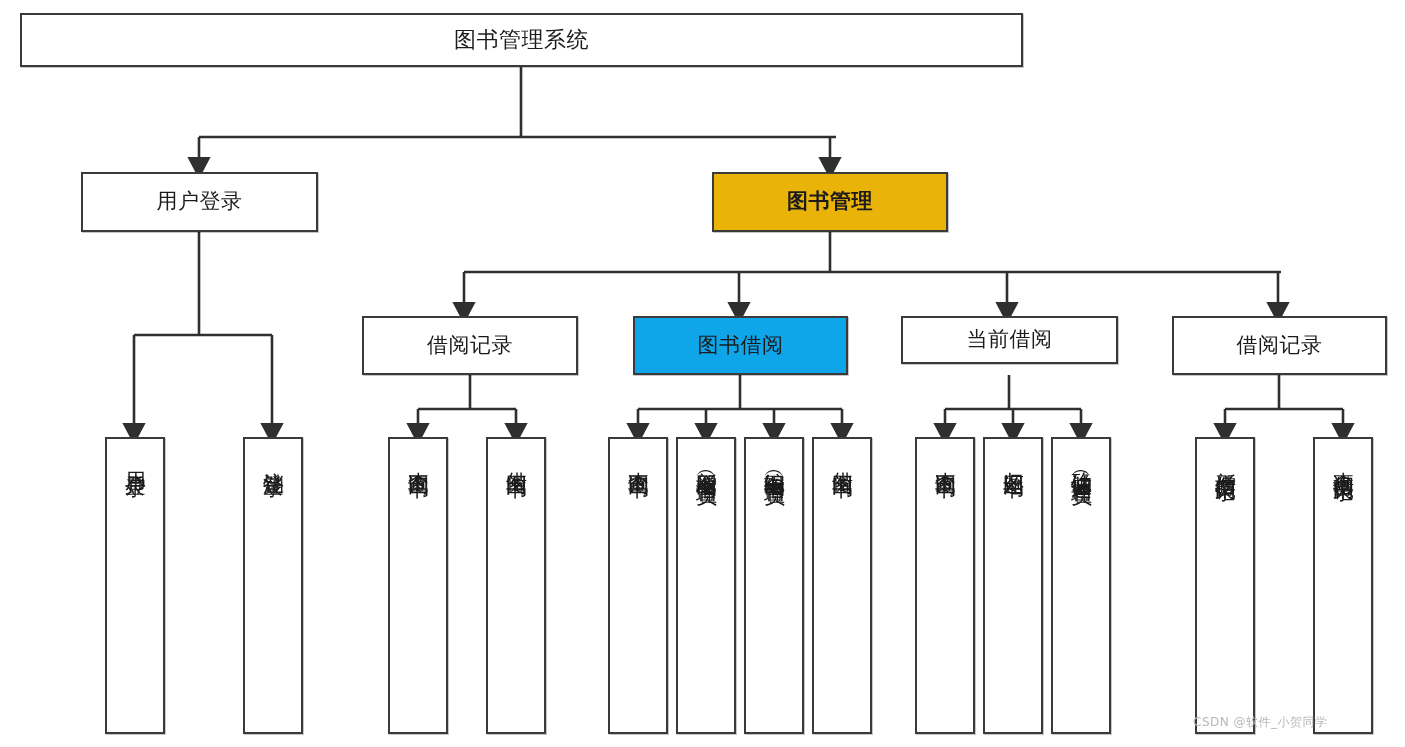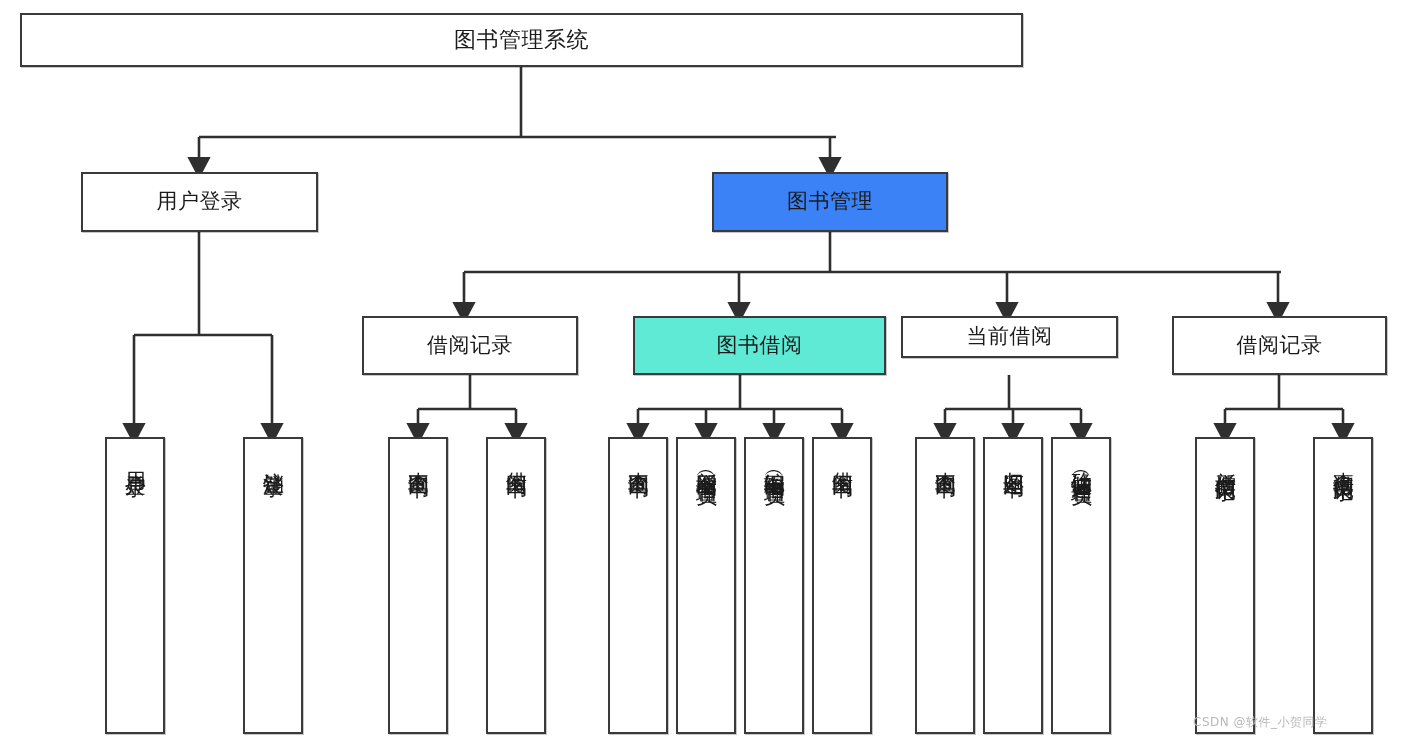--- a/index.html
+++ b/index.html
@@ -134,31 +134,31 @@
     </g>
   </svg>
 
   <div class="node root" style="left: 20px; top: 13px; width: 1003px; height: 54px; border-color: rgb(58, 58, 58); background: rgb(255, 255, 255);">
     <span class="node-label" style="color: rgb(27, 27, 27);">图书管理系统</span>
   </div>
 
   <div class="node" style="left: 81px; top: 172px; width: 237px; height: 60px; border-color: rgb(58, 58, 58); background: rgb(255, 255, 255);">
     <span class="node-label" style="color: rgb(27, 27, 27);">用户登录</span>
   </div>
-  <div class="node" style="left: 712px; top: 172px; width: 236px; height: 60px; border-color: rgb(58, 58, 58); background: #3b82f6;">
+  <div class="node" style="left: 712px; top: 172px; width: 236px; height: 60px; border-color: rgb(58, 58, 58); background: #eab308; font-weight: bold;">
     <span class="node-label" style="color: rgb(27, 27, 27);">图书管理</span>
   </div>
 
   <div class="node" style="left: 362px; top: 316px; width: 216px; height: 59px; border-color: rgb(58, 58, 58); background: rgb(255, 255, 255);">
     <span class="node-label" style="color: rgb(27, 27, 27);">借阅记录</span>
   </div>
-  <div class="node" style="left: 633px; top: 316px; width: 253px; height: 59px; border-color: rgb(58, 58, 58); background: #5eead4;">
+  <div class="node" style="left: 633px; top: 316px; width: 215px; height: 59px; border-color: rgb(58, 58, 58); background: #0ea5e9;">
     <span class="node-label" style="color: rgb(27, 27, 27);">图书借阅</span>
   </div>
-  <div class="node" style="left: 901px; top: 316px; width: 217px; height: 42px; border-color: rgb(58, 58, 58); background: rgb(255, 255, 255);">
+  <div class="node" style="left: 901px; top: 316px; width: 217px; height: 48px; border-color: rgb(58, 58, 58); background: rgb(255, 255, 255);">
     <span class="node-label" style="color: rgb(27, 27, 27);">当前借阅</span>
   </div>
   <div class="node" style="left: 1172px; top: 316px; width: 215px; height: 59px; border-color: rgb(58, 58, 58); background: rgb(255, 255, 255);">
     <span class="node-label" style="color: rgb(27, 27, 27);">借阅记录</span>
   </div>
 
   <div class="node vertical" style="left: 105px; top: 437px; width: 60px; height: 297px; border-color: rgb(58, 58, 58); background: rgb(255, 255, 255);">
     <span class="node-label" style="color: rgb(27, 27, 27);">用户登录</span>
   </div>
   <div class="node vertical" style="left: 243px; top: 437px; width: 60px; height: 297px; border-color: rgb(58, 58, 58); background: rgb(255, 255, 255);">

